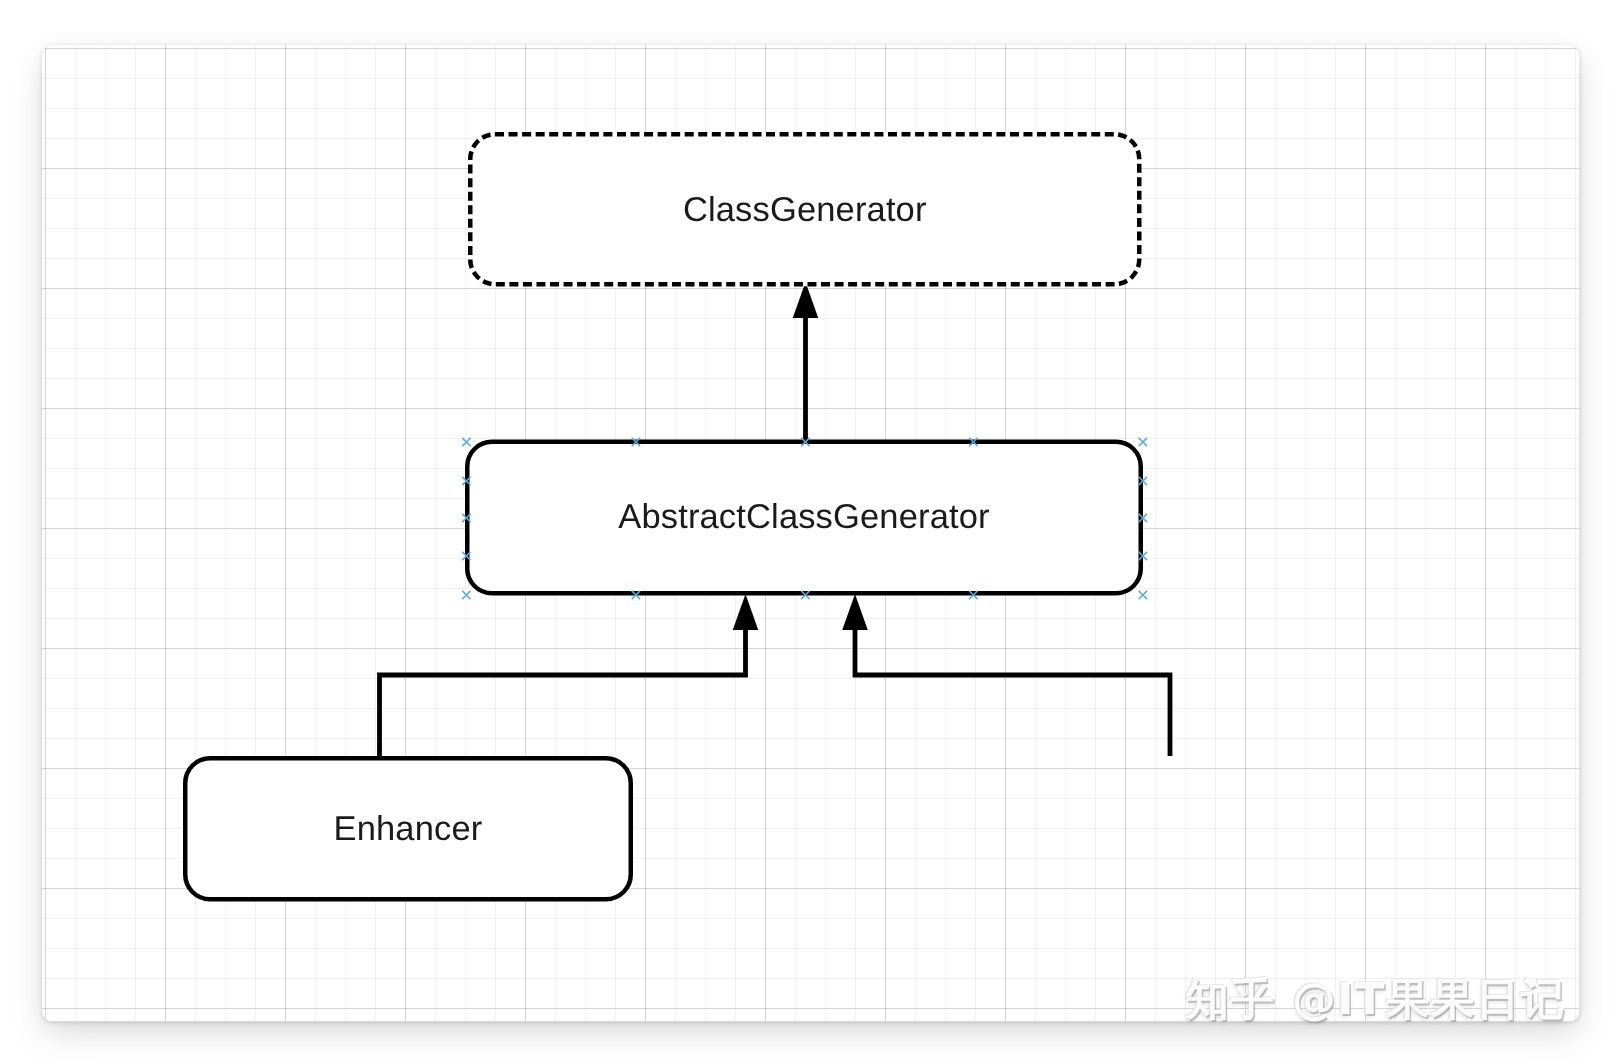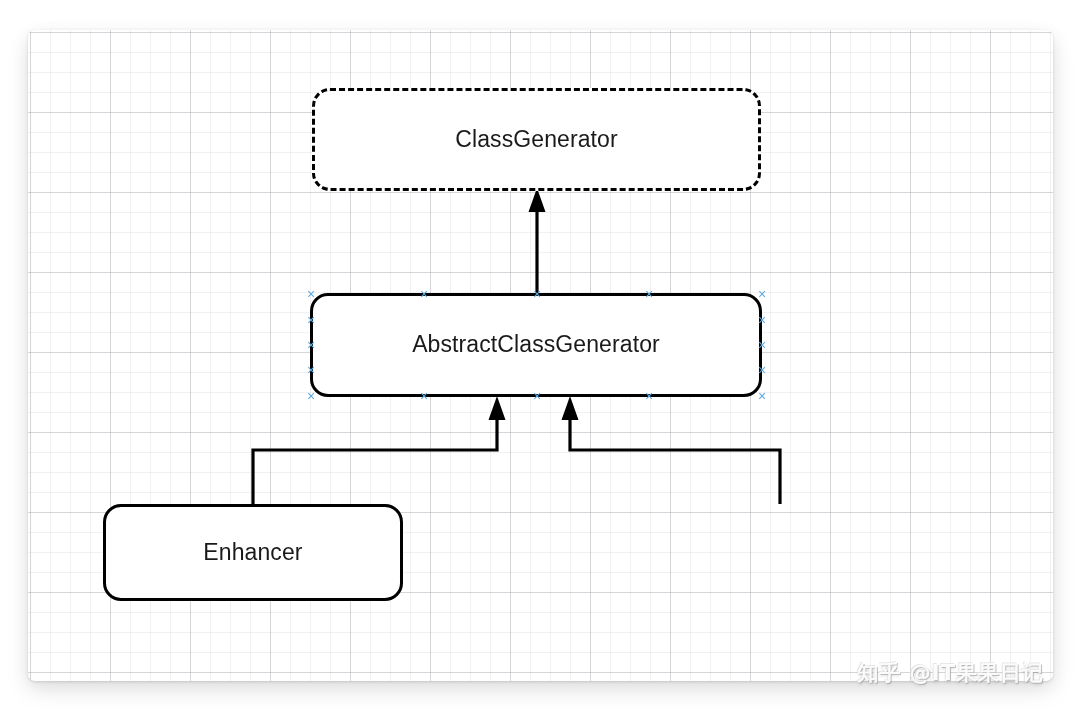--- a/index.html
+++ b/index.html
@@ -101,21 +101,21 @@
     font-family: "Liberation Sans", sans-serif;
     user-select: none;
   }
 
   
   #watermark {
     position: absolute;
     right: 36px;
     bottom: 22px;
     font-family: "DejaVu Sans", sans-serif;
-    font-size: 21px;
+    font-size: 29px;
     font-weight: bold;
     color: rgba(255,255,255,0.92);
     text-shadow:
       1px 1px 0 rgba(150,150,150,0.55),
       -1px -1px 0 rgba(225,225,225,0.8),
       0 2px 3px rgba(160,160,160,0.35);
     letter-spacing: 1px;
     white-space: nowrap;
     pointer-events: none;
   }
@@ -146,21 +146,21 @@
   </svg>
 
   <div class="node node-solid" style="left:310px; top:293px; width:452px; height:104px;">
     <span class="node-label">AbstractClassGenerator</span>
   </div>
 
   <div class="node node-dashed" style="left:312px; top:88px; width:449px; height:103px;">
     <span class="node-label">ClassGenerator</span>
   </div>
 
-  <div class="node node-solid" style="left:103px; top:504px; width:300px; height:97px;">
+  <div class="node node-solid" style="left:122px; top:504px; width:300px; height:97px;">
     <span class="node-label">Enhancer</span>
   </div>
 
 
   <div id="selection-layer">
       <span class="handle" style="left: 311px; top: 294px; color: rgb(90, 169, 221);">×</span>
       <span class="handle" style="left: 424px; top: 294px; color: rgb(90, 169, 221);">×</span>
       <span class="handle" style="left: 537px; top: 294px; color: rgb(90, 169, 221);">×</span>
       <span class="handle" style="left: 649px; top: 294px; color: rgb(90, 169, 221);">×</span>
       <span class="handle" style="left: 762px; top: 294px; color: rgb(90, 169, 221);">×</span>

